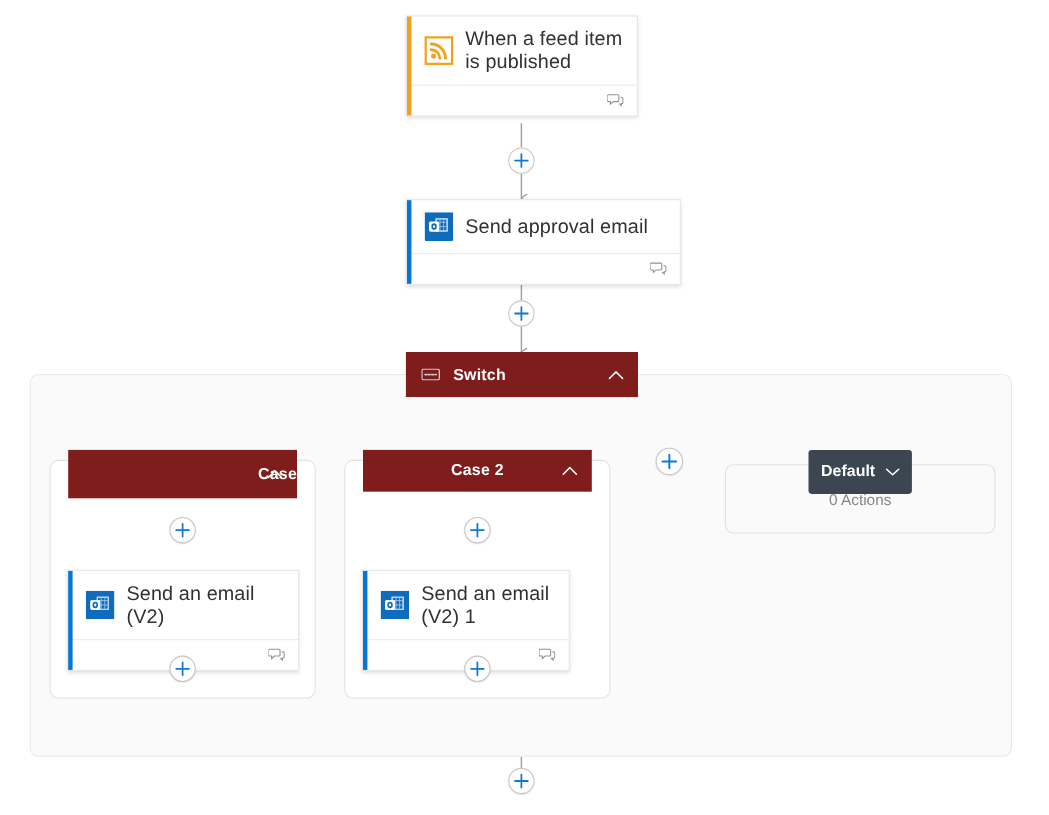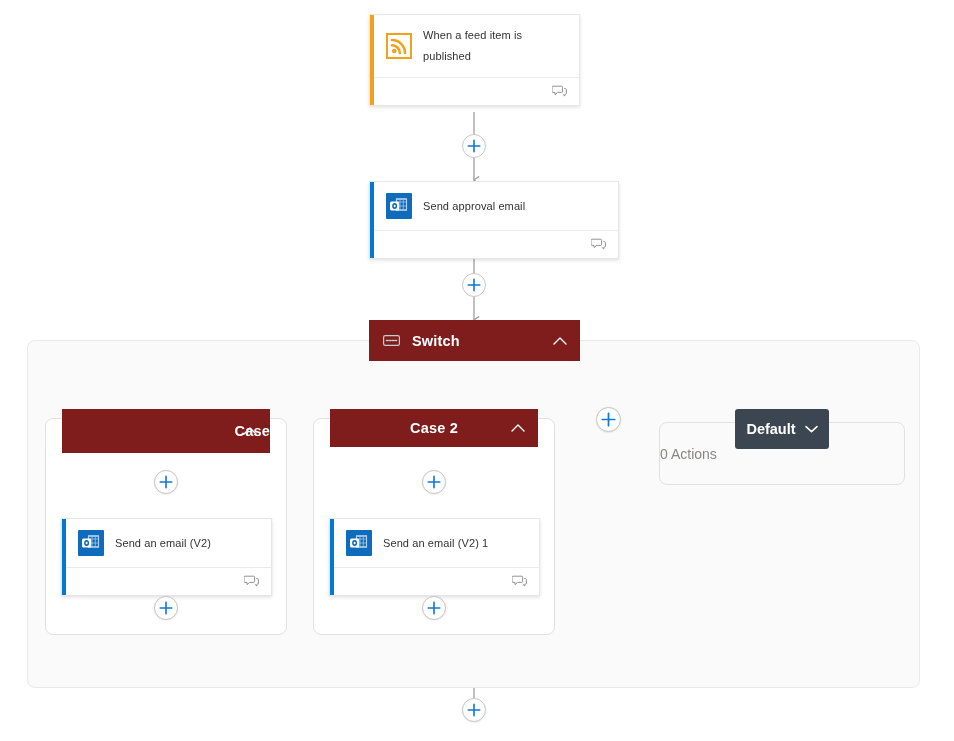--- a/index.html
+++ b/index.html
@@ -27,21 +27,21 @@
   .card .accent { position:absolute; left:0; top:0; bottom:0; width:4px; }
   .card.trigger .accent { background:#f2a11b; }
   .card.action  .accent { background:#0078d4; }
   .card-head {
     display:flex; align-items:center;
     padding:10px 12px 10px 16px;
     min-height:48px;
     box-sizing:border-box;
   }
   .card-title {
-    font-size:11px; color:#323130; line-height:21px;
+    font-size:18px; color:#323130; line-height:21px;
     letter-spacing:.1px;
   }
   .card-foot {
     border-top:1px solid #ebebeb;
     height:27px;
     display:flex; align-items:center; justify-content:flex-end;
     padding-right:12px;
   }
   .svc-icon { width:26px; height:26px; flex:0 0 26px; margin-right:11px; display:block; }
 
@@ -72,21 +72,21 @@
     box-sizing:border-box;
     z-index:2;
   }
   .default-box {
     position:absolute;
     background:#fafafa;
     border:1px solid #e3e1df;
     border-radius:8px;
     box-sizing:border-box;
     z-index:2;
-    display:flex; align-items:center; justify-content:flex-start;
+    display:flex; align-items:center; justify-content:center;
   }
   .default-text { font-size:14px; color:#888682; }
 
   
   .dark-head {
     position:absolute;
     background:#7f1d1d;
     box-sizing:border-box;
     display:flex; align-items:center;
     z-index:7;
@@ -251,21 +251,21 @@
       <path d="M1,7.6 L7,1.6 L13,7.6" fill="none" stroke="#ffffff" stroke-width="1.4" stroke-linecap="round" stroke-linejoin="round"></path>
     </svg>
   </div>
 
   <div class="plus shadow" style="left:422px; top:470px;">
     <svg width="14" height="14" viewBox="0 0 14 14">
       <path d="M7,1.2 V12.8 M1.2,7 H12.8" stroke="#0f77d4" stroke-width="1.6" stroke-linecap="round"></path>
     </svg>
   </div>
 
-  <div class="card action" style="left:329px; top:518px; width:211px;">
+  <div class="card action" style="left:329px; top:518px; width:189px;">
     <div class="accent"></div>
     <div class="card-head">
       <svg class="svc-icon" viewBox="0 0 26 26">
         <rect x="0" y="0" width="26" height="26" rx="1" fill="#0f6cbd"></rect>
         <rect x="10.5" y="6" width="10" height="11" fill="none" stroke="#ffffff" stroke-width="1.1"></rect>
         <path d="M10.5,6 h10 v11 h-10 z M10.5,9 h10 M14,6 v11 M17.3,6 v11 M10.5,13 h10" stroke="#9ec5ea" stroke-width=".8" fill="none"></path>
         <rect x="4" y="8.4" width="9.2" height="9.2" rx="1.6" fill="#ffffff"></rect>
         <ellipse cx="8.6" cy="13" rx="2.5" ry="3" fill="#0f6cbd"></ellipse>
         <ellipse cx="8.6" cy="13" rx="1" ry="1.3" fill="#ffffff"></ellipse>
       </svg>

